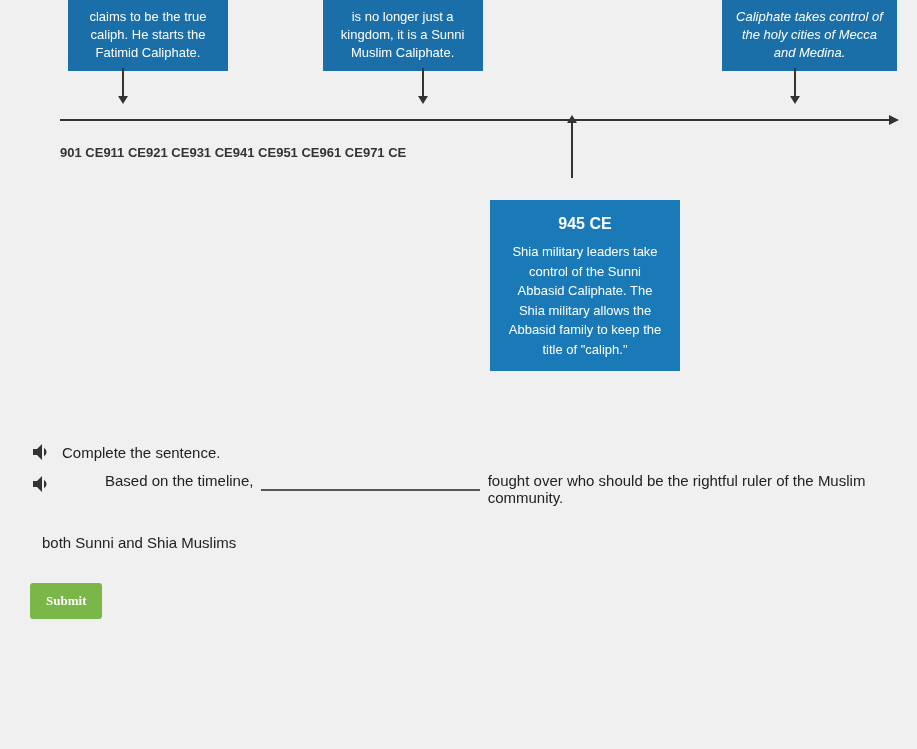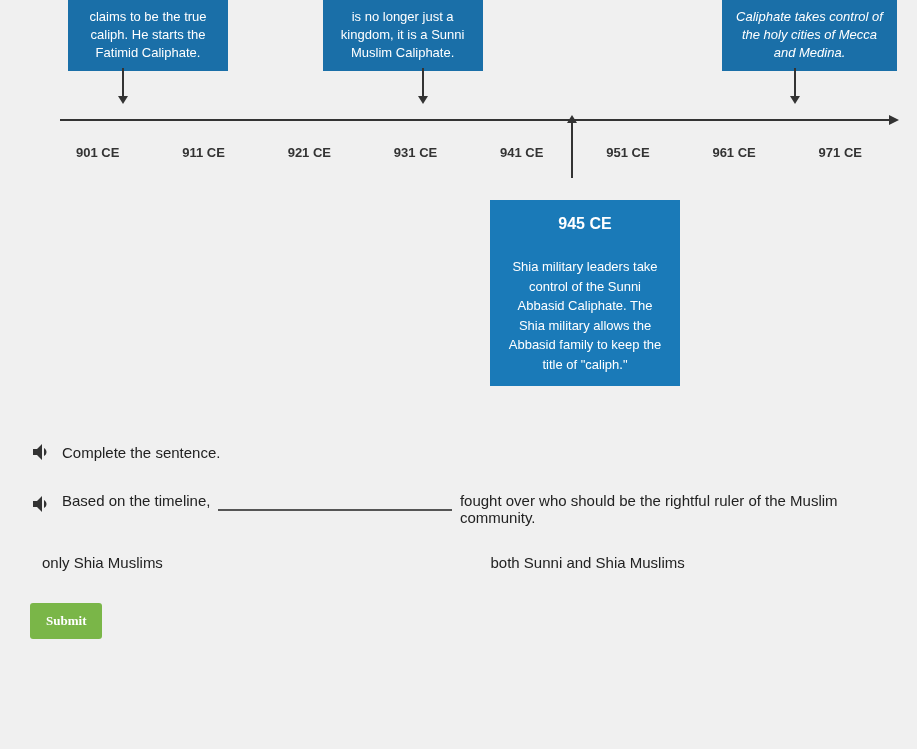--- a/index.html
+++ b/index.html
@@ -117,21 +117,21 @@
     .question-section {
       position: absolute;
       top: 440px;
       left: 30px;
       right: 30px;
     }
 
     .instruction-line {
       display: flex;
       align-items: center;
-      margin-bottom: 28px;
+      margin-bottom: 8px;
       font-size: 15px;
       color: #222;
     }
 
     .speaker-icon {
       width: 24px;
       height: 24px;
       margin-right: 8px;
       flex-shrink: 0;
     }
@@ -263,68 +263,65 @@
     <div class="arrowhead"></div>
   </div>
 
   <div class="timeline-section">
     <div class="timeline-line-container">
       <div class="timeline-line"></div>
       <div class="timeline-arrow"></div>
     </div>
   </div>
 
-  <div style="position:absolute; top:145px; left:0; right:0; display:flex; justify-content:space-between; padding: 0 55px 0 76px;">
+  <div style="position:absolute; top:145px; left:0; right:0; display:flex; justify-content:flex-start; padding: 0 55px 0 60px;">
     <span class="timeline-label">901 CE</span>
     <span class="timeline-label">911 CE</span>
     <span class="timeline-label">921 CE</span>
     <span class="timeline-label">931 CE</span>
     <span class="timeline-label">941 CE</span>
     <span class="timeline-label">951 CE</span>
     <span class="timeline-label">961 CE</span>
     <span class="timeline-label">971 CE</span>
   </div>
 
   <div style="position:absolute; top:115px; left:567px; display:flex; flex-direction:column; align-items:center;">
     <div style="width:0;height:0;border-left:5px solid transparent;border-right:5px solid transparent;border-bottom:8px solid #333;"></div>
     <div style="width:2px;height:55px;background:#333;"></div>
   </div>
 
   <div class="event-card-945">
     <div class="year">945 CE</div>
-    <div style="margin-top:21px;">Shia military leaders take control of the Sunni Abbasid Caliphate. The Shia military allows the Abbasid family to keep the title of "caliph."</div>
+    <div style="margin-top:6px;">Shia military leaders take control of the Sunni Abbasid Caliphate. The Shia military allows the Abbasid family to keep the title of "caliph."</div>
   </div>
 
   <div class="question-section">
 
     
     <div class="instruction-line">
       <svg class="speaker-icon" viewBox="0 0 24 24" fill="#333">
         <path d="M3 9v6h4l5 5V4L7 9H3zm13.5 3c0-1.77-1.02-3.29-2.5-4.03v8.05c1.48-.73 2.5-2.25 2.5-4.02z"></path>
       </svg>
       <span>Complete the sentence.</span>
     </div>
 
     
     <div class="fill-blank-line">
       <svg class="speaker-icon" viewBox="0 0 24 24" fill="#333">
         <path d="M3 9v6h4l5 5V4L7 9H3zm13.5 3c0-1.77-1.02-3.29-2.5-4.03v8.05c1.48-.73 2.5-2.25 2.5-4.02z"></path>
       </svg>
-      <span style="white-space:nowrap;">Based on the timeline,</span>
+      <span style="white-space:nowrap;margin-left:43px;">Based on the timeline,</span>
       <input type="text" class="blank-input" style="">
       <span>fought over who should be the rightful ruler of the Muslim community.</span>
     </div>
 
     
     <div class="options-grid">
 
 
-      <div class="option-item">
-        <span>only Shia Muslims</span>
-      </div>
 
       <div class="option-item">
         <span>both Sunni and Shia Muslims</span>
       </div>
 
     </div>
 
     
     <button class="submit-btn">Submit</button>
   </div>

